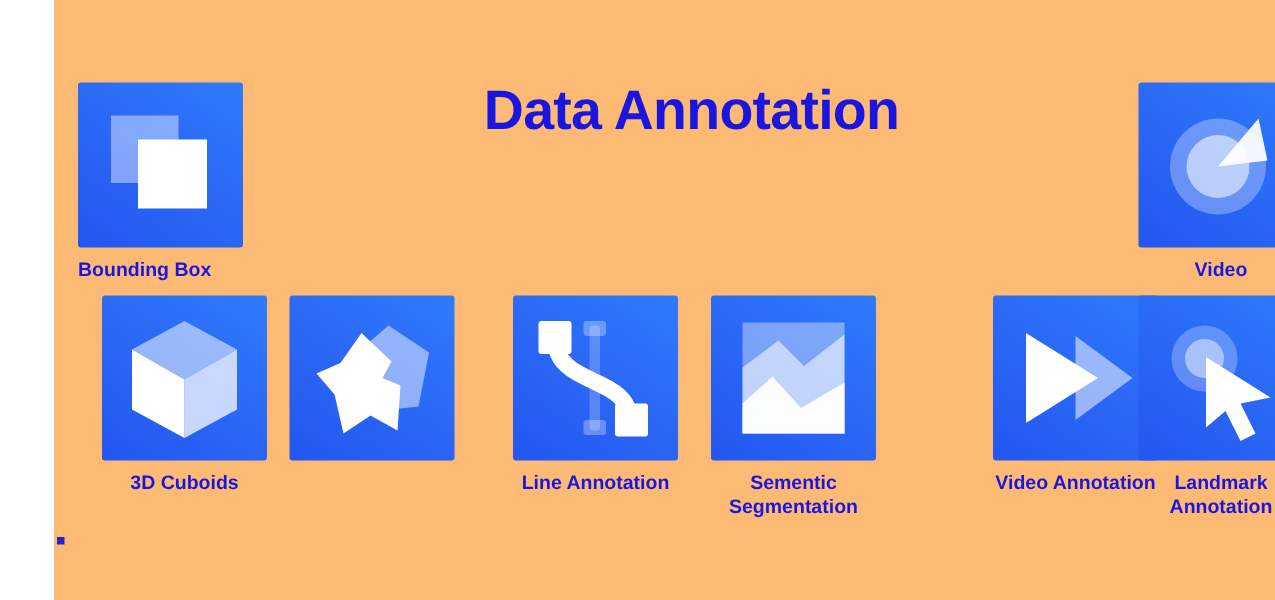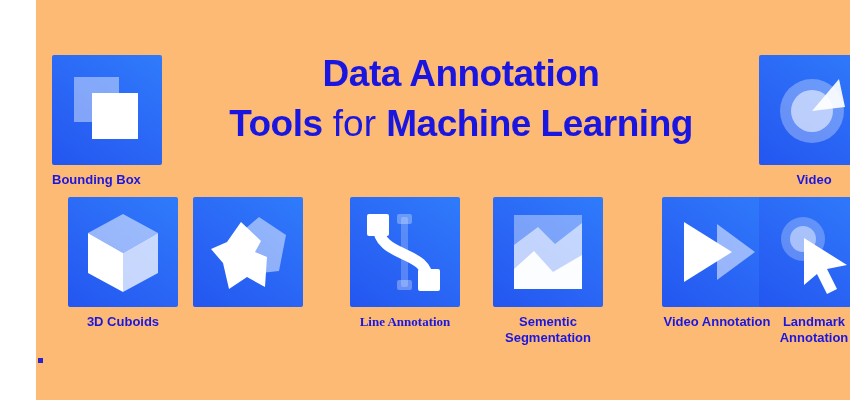--- a/index.html
+++ b/index.html
@@ -76,21 +76,20 @@
     background: #2a22cc;
   }
 </style>
 </head>
 <body>
 
 <div id="infographic">
 
   <div class="title-block">
     <div class="title-line">Data Annotation</div>
-    <div class="title-line second"><span>Tools</span><span class="t-light"> for </span><span>Machine Learning</span></div>
   </div>
 
   <div class="tile-wrap" style="left:16px; top:55px;">
     <div class="tile">
       <svg viewBox="0 0 110 110">
         <rect x="22" y="22" width="45" height="45" fill="#ffffff" opacity="0.42"></rect>
         <rect x="40" y="38" width="46" height="46" fill="#ffffff"></rect>
       </svg>
     </div>
     <div class="tile-label left-align">Bounding Box</div>
@@ -120,35 +119,35 @@
 
   <div class="tile-wrap" style="left:157px; top:197px;">
     <div class="tile">
       <svg viewBox="0 0 110 110">
         <polygon points="66,20 93,38 86,74 50,78 38,44" fill="#ffffff" opacity="0.48"></polygon>
         <polygon points="48,25 68,44 62,55 74,60 72,90 54,80 36,92 30,66 18,52 34,45" fill="#ffffff"></polygon>
       </svg>
     </div>
   </div>
 
-  <div class="tile-wrap" style="left:314px; top:197px;font-family:Liberation Serif, serif;">
+  <div class="tile-wrap" style="left:306px; top:197px;">
     <div class="tile">
       <svg viewBox="0 0 110 110">
         <rect x="51" y="20" width="7" height="70" rx="2" fill="#ffffff" opacity="0.22"></rect>
         <rect x="47" y="17" width="15" height="10" rx="2" fill="#ffffff" opacity="0.30"></rect>
         <rect x="47" y="83" width="15" height="10" rx="2" fill="#ffffff" opacity="0.30"></rect>
         <path d="M28 28 C28 62, 78 52, 78 84" stroke="#ffffff" stroke-width="11" fill="none" stroke-linecap="round"></path>
         <rect x="17" y="17" width="22" height="22" rx="2" fill="#ffffff"></rect>
         <rect x="68" y="72" width="22" height="22" rx="2" fill="#ffffff"></rect>
       </svg>
     </div>
     <div class="tile-label">Line Annotation</div>
   </div>
 
-  <div class="tile-wrap" style="left:457px; top:197px;">
+  <div class="tile-wrap" style="left:438px; top:197px;">
     <div class="tile">
       <svg viewBox="0 0 110 110">
         <rect x="21" y="18" width="68" height="74" fill="#ffffff" opacity="0.38"></rect>
         <path d="M21 48 L45 30 L62 47 L89 26 L89 92 L21 92 Z" fill="#ffffff" opacity="0.55"></path>
         <path d="M21 72 L41 54 L60 75 L89 58 L89 92 L21 92 Z" fill="#ffffff" opacity="0.95"></path>
       </svg>
     </div>
     <div class="tile-label">Sementic Segmentation</div>
   </div>
 

